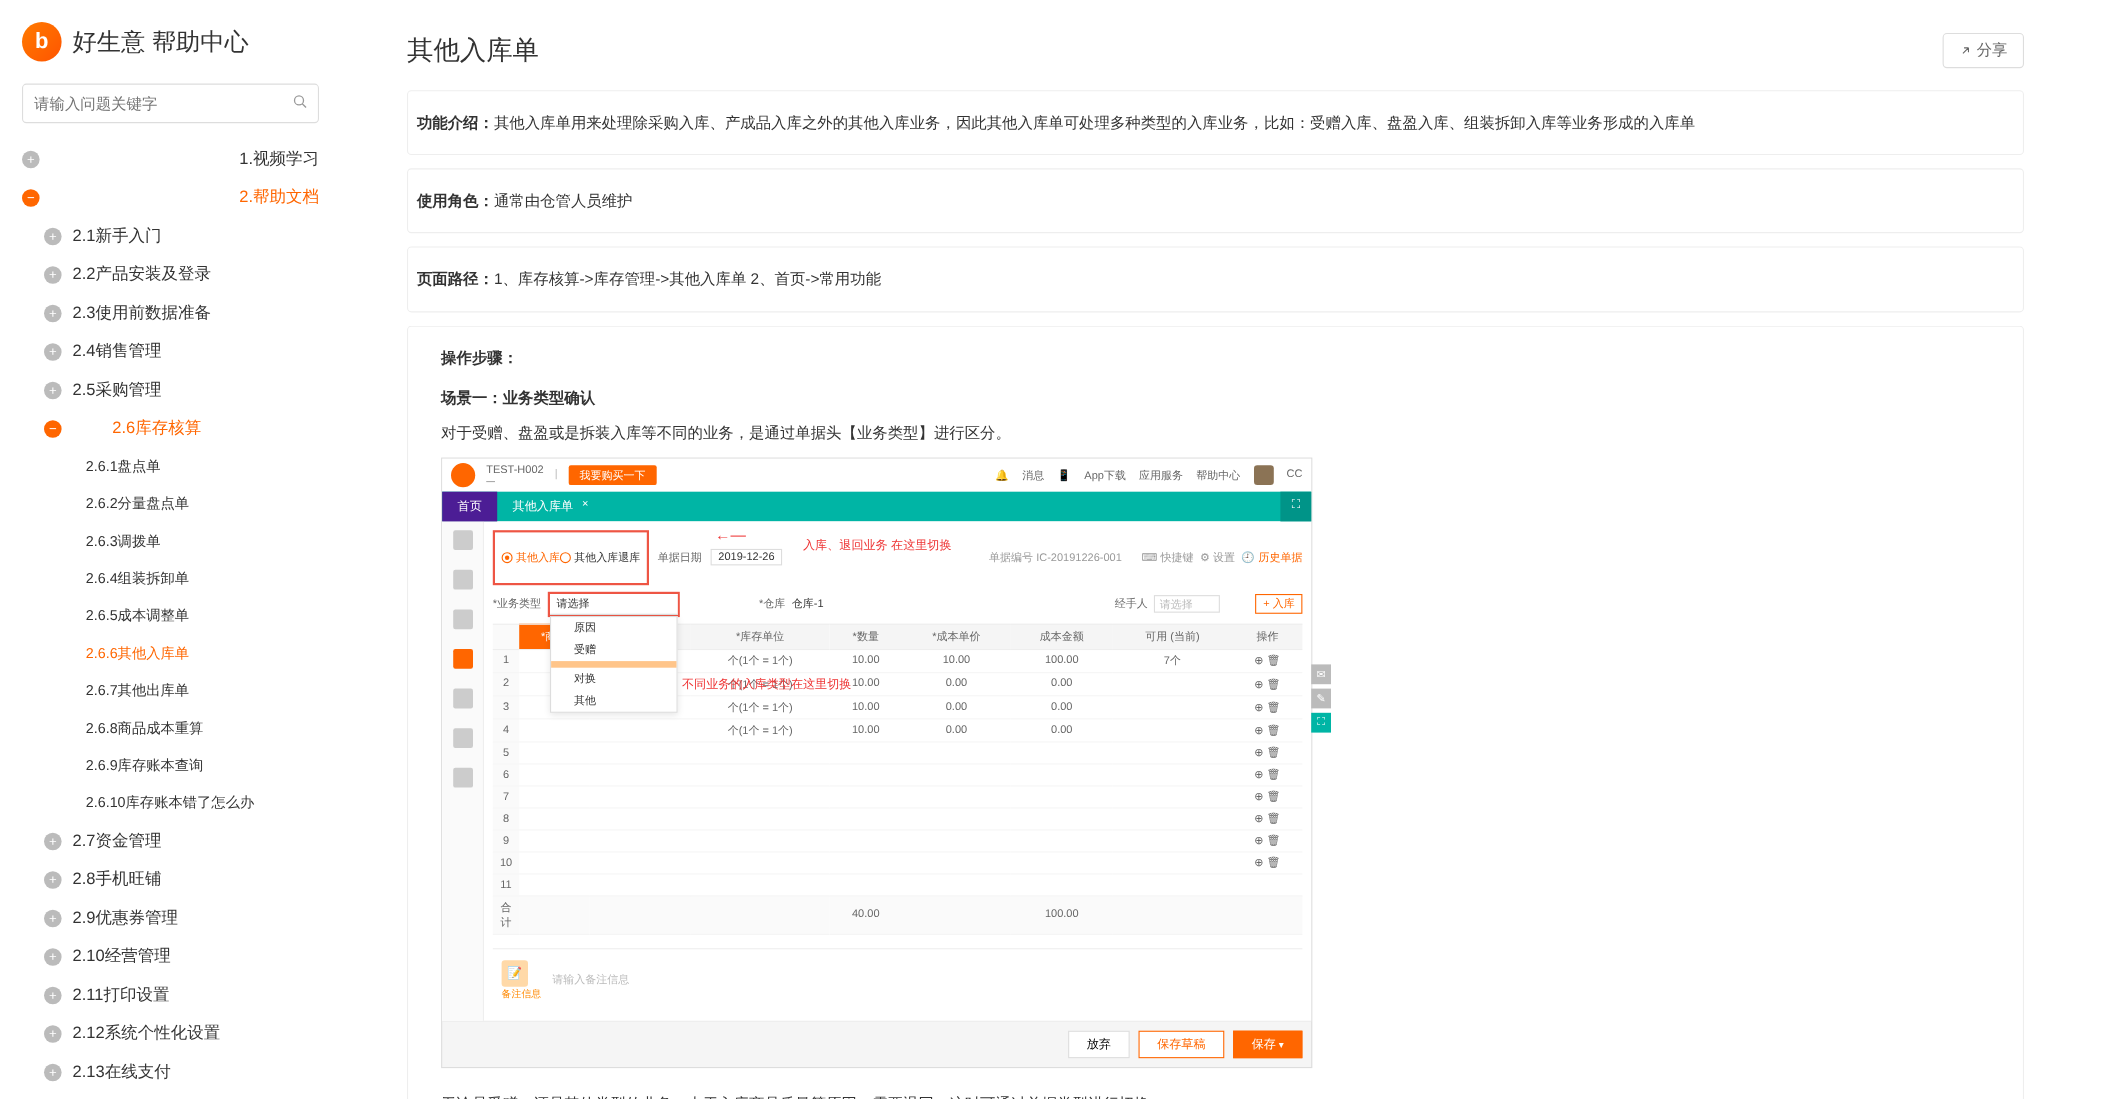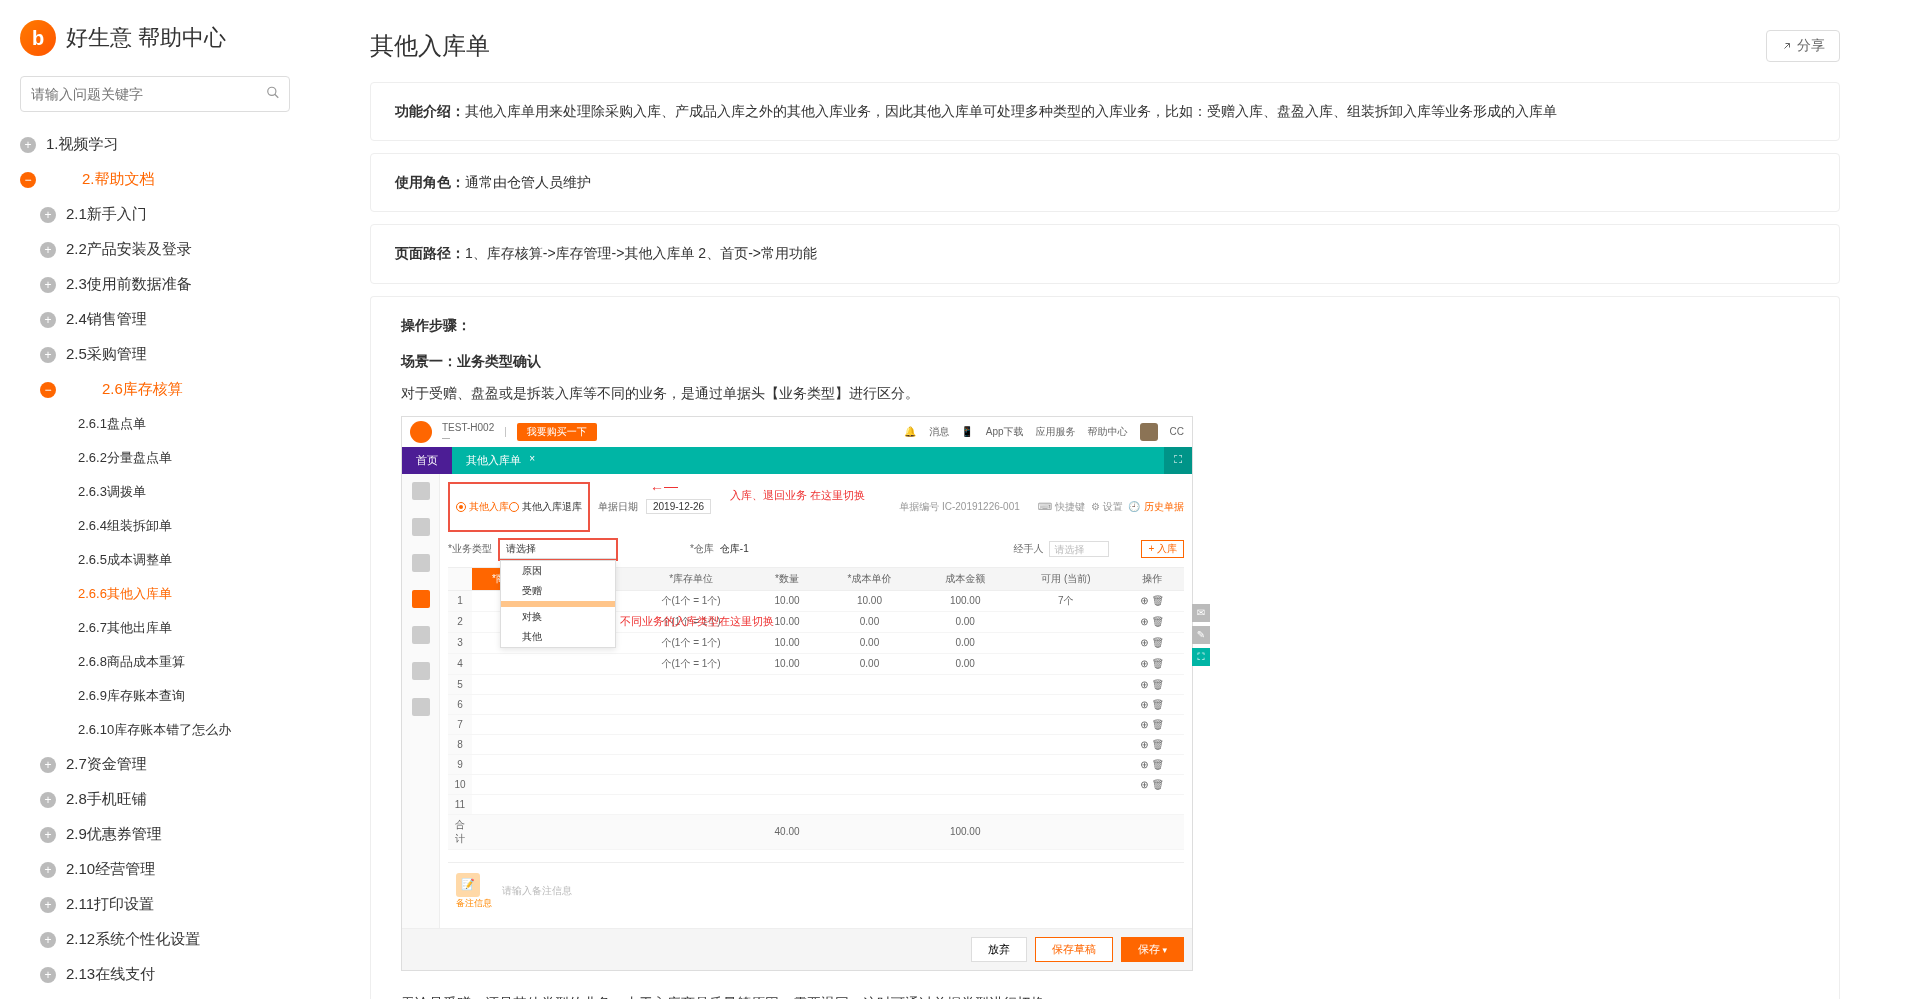--- a/index.html
+++ b/index.html
@@ -9,35 +9,35 @@
 
 .sidebar { width: 310px; padding: 20px; background: #fff; flex-shrink: 0; }
 .logo-row { display: flex; align-items: center; margin-bottom: 20px; }
 .logo-icon { width: 36px; height: 36px; border-radius: 50%; background: linear-gradient(135deg, #ff7a00, #ff5500); display: flex; align-items: center; justify-content: center; color: #fff; font-weight: bold; font-size: 20px; margin-right: 10px; }
 .logo-text { font-size: 22px; font-weight: 500; color: #333; }
 .search-wrap { position: relative; margin-bottom: 15px; }
 .search-input { width: 100%; height: 36px; border: 1px solid #ddd; border-radius: 4px; padding: 0 36px 0 10px; font-size: 14px; outline: none; color: #4c1d95; }
 .search-icon { position: absolute; right: 10px; top: 50%; transform: translateY(-50%); color: #999; cursor: pointer; }
 .nav { list-style: none; }
 .nav-item { display: flex; align-items: center; padding: 8px 0; cursor: pointer; color: #333; font-size: 15px; }
-.nav-item.level-1 { padding-left: 0; }
+.nav-item.level-1 { padding-left: 0; justify-content: space-between; }
 .nav-item.level-2 { padding-left: 20px; }
 .nav-item.level-3 { padding-left: 58px; font-size: 13px; }
 .nav-item.active { color: #ff6600; gap: 36px; }
 .expand-icon { width: 16px; height: 16px; border-radius: 50%; background: #bbb; color: #fff; display: inline-flex; align-items: center; justify-content: center; font-size: 12px; margin-right: 10px; flex-shrink: 0; line-height: 1; }
 .expand-icon.open { background: #ff6600; }
 .expand-icon.open::before { content: "−"; }
 .expand-icon.closed::before { content: "+"; }
 
 
 .main { flex: 1; padding: 30px 60px; max-width: 1590px; }
 .title-row { display: flex; justify-content: space-between; align-items: flex-start; margin-bottom: 20px; }
 .page-title { font-size: 24px; font-weight: 500; color: #333; }
 .share-btn { border: 1px solid #ddd; background: #fff; padding: 6px 14px; border-radius: 4px; cursor: pointer; font-size: 14px; color: #666; display: inline-flex; align-items: center; gap: 4px; }
-.info-box { border: 1px solid #eee; border-radius: 4px; padding: 16px 24px; margin-bottom: 12px; font-size: 14px; line-height: 1.8; }
+.info-box { border: 1px solid #eee; border-radius: 4px; padding: 16px 8px; margin-bottom: 12px; font-size: 14px; line-height: 1.8; }
 .info-label { font-weight: 600; }
 .content-section { padding: 20px 30px; border: 1px solid #eee; border-radius: 4px 4px 0 0; border-bottom: none; }
 .section-header { font-weight: 600; margin-bottom: 15px; font-size: 14px; }
 .scene-title { font-weight: 600; margin: 18px 0 10px; font-size: 14px; }
 .scene-desc { font-size: 14px; line-height: 1.8; margin-bottom: 10px; }
 .screenshot { border: 1px solid #ddd; margin: 10px 0 20px; background: #f5f5f5; width: 792px; font-size: 11px; position: relative; }
 
 
 .ss-topbar { background: #fff; display: flex; align-items: center; padding: 4px 8px; gap: 10px; font-size: 10px; }
 .ss-logo { width: 22px; height: 22px; border-radius: 50%; background: #ff6600; }

